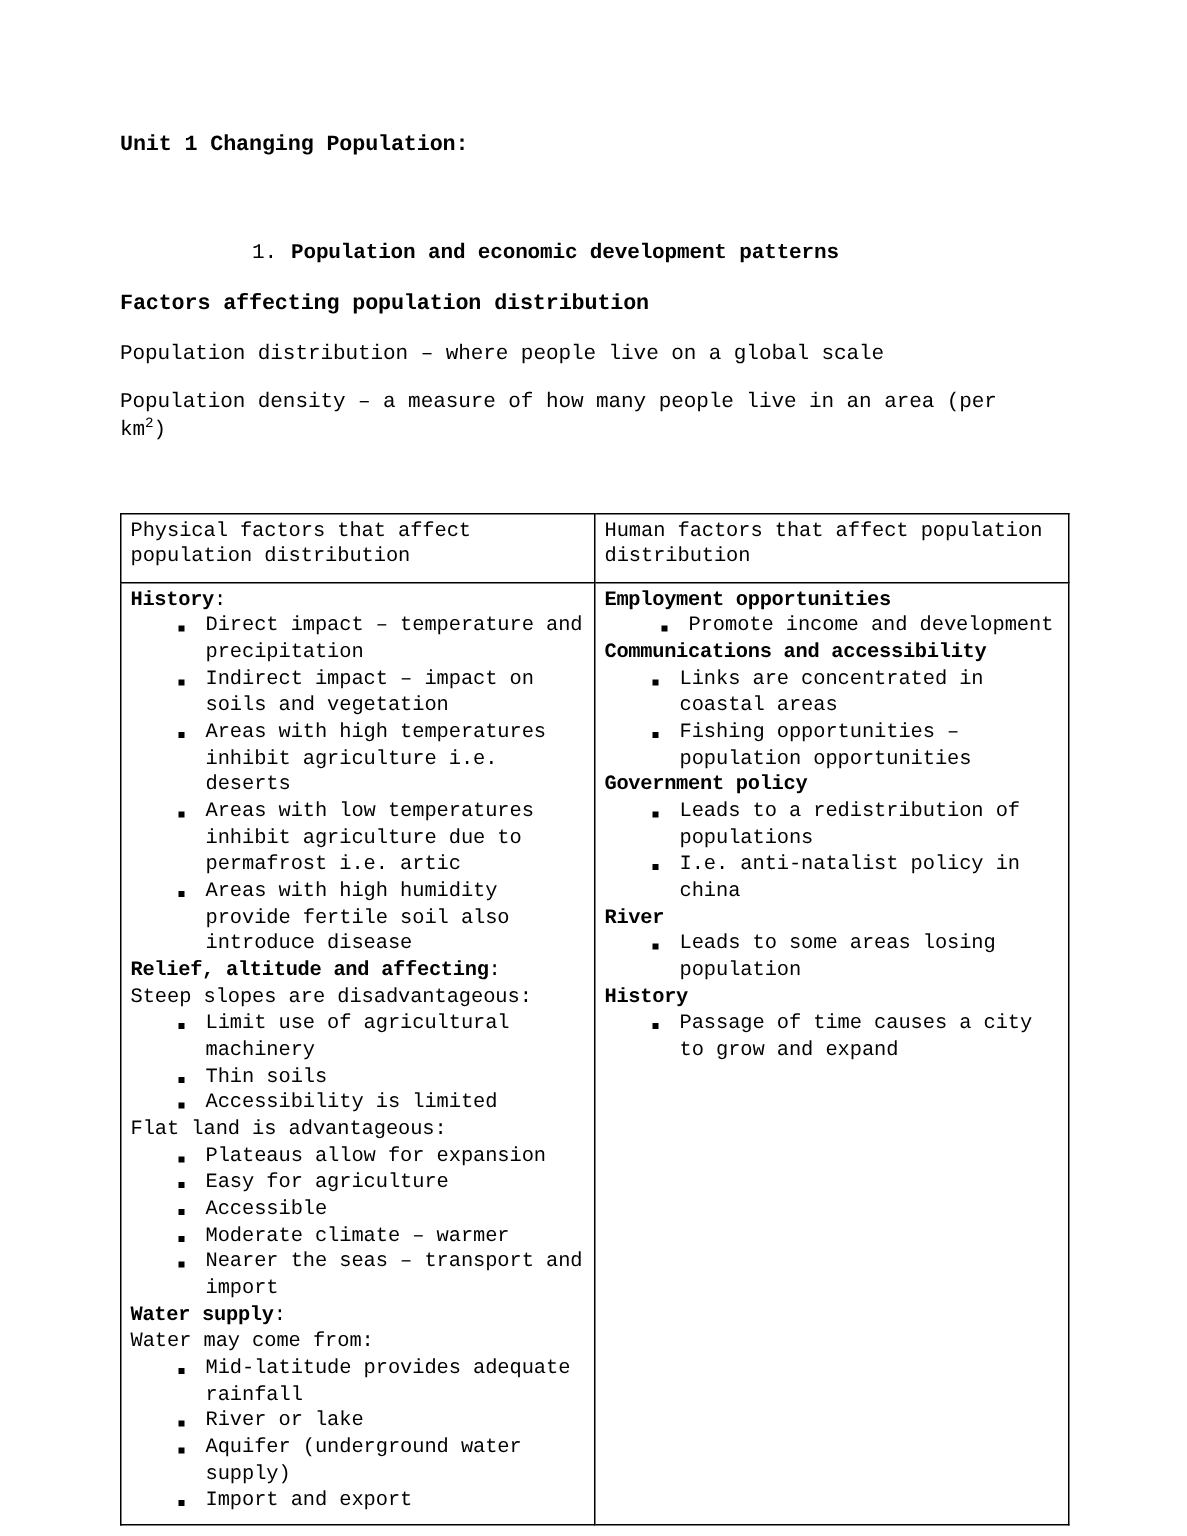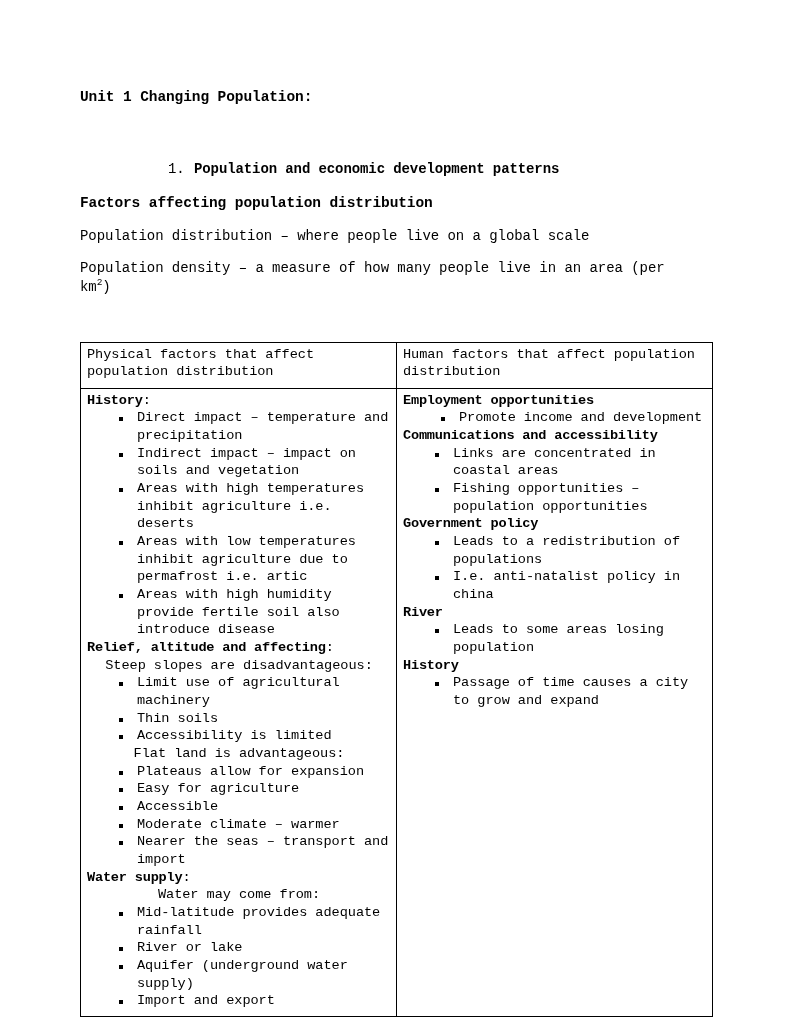--- a/index.html
+++ b/index.html
@@ -106,21 +106,20 @@
   .blk-head {
     font-weight: bold;
     letter-spacing: -0.2px;
     line-height: 1.3;
   }
   .blk-head .nb { font-weight: normal; }
   .blk-sub {
     font-weight: normal;
     line-height: 1.3;
     letter-spacing: -0.05px;
-    text-align: center;
   }
 
   ul.bl {
     margin: 0;
     padding: 0;
     list-style: none;
   }
   ul.bl li {
     position: relative;
     padding-left: 50px;

